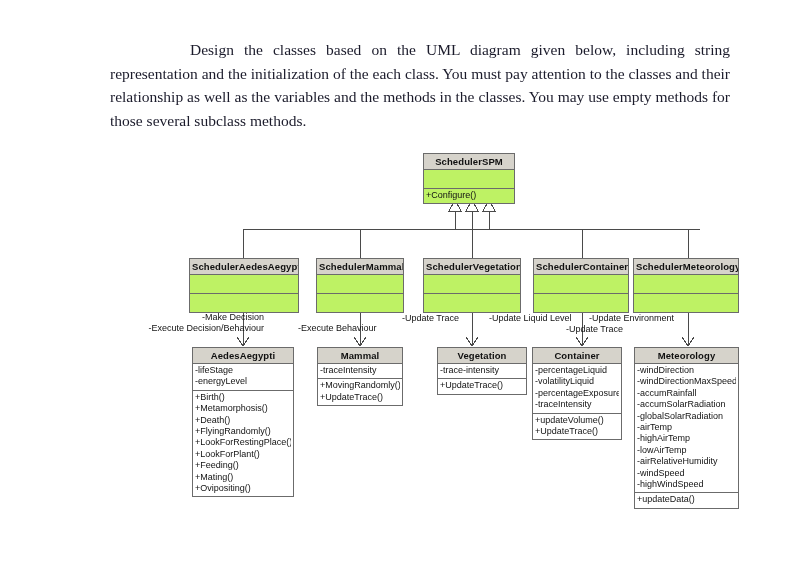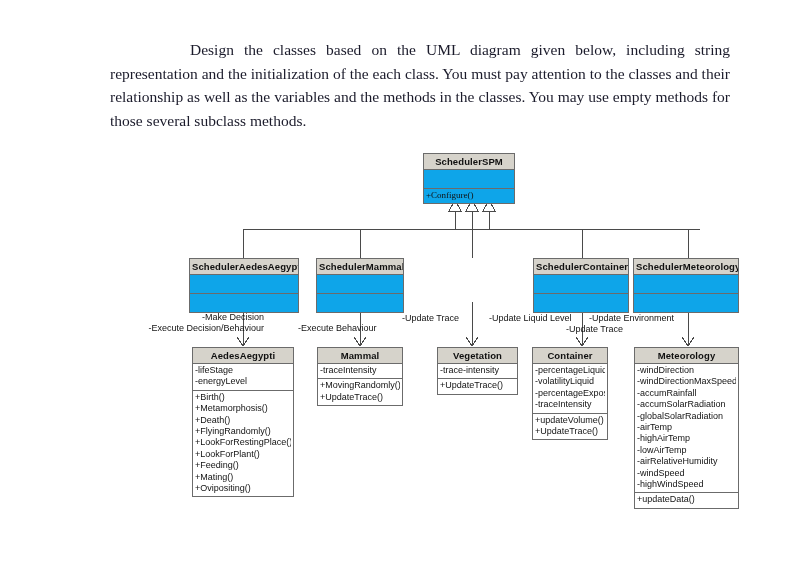--- a/index.html
+++ b/index.html
@@ -57,21 +57,21 @@
     font-size:9px;
     line-height:11.4px;
     color:#121212;
     white-space:nowrap;
     overflow:hidden;
   }
   .umlbox .cmp.empty{height:15px;}
 
   
   .sched{background:#f4f2e2;}
-  .sched .cmp{background:#0ea5e9;font-family:Liberation Serif, serif;}
+  .sched .cmp{background:#bef264;}
 
   
   .concrete{background:#ffffff;}
 
   
   .elabel{
     position:absolute;
     font-size:9px;
     line-height:11.5px;
     color:#121212;
@@ -137,20 +137,25 @@
       <div class="cmp empty"></div>
       <div class="cmp empty"></div>
     </div>
 
     <div class="umlbox sched" style="left:316px;top:258px;width:88px;">
       <div class="hdr">SchedulerMammal</div>
       <div class="cmp empty"></div>
       <div class="cmp empty"></div>
     </div>
 
+    <div class="umlbox sched" style="left:423px;top:258px;width:98px;">
+      <div class="hdr">SchedulerVegetation</div>
+      <div class="cmp empty"></div>
+      <div class="cmp empty"></div>
+    </div>
 
     <div class="umlbox sched" style="left:533px;top:258px;width:96px;">
       <div class="hdr">SchedulerContainer</div>
       <div class="cmp empty"></div>
       <div class="cmp empty"></div>
     </div>
 
     <div class="umlbox sched" style="left:633px;top:258px;width:106px;">
       <div class="hdr">SchedulerMeteorology</div>
       <div class="cmp empty"></div>
@@ -192,31 +197,31 @@
       <div class="hdr">Mammal</div>
       <div class="cmp">
         <div class="ln">-traceIntensity</div>
       </div>
       <div class="cmp">
         <div class="ln">+MovingRandomly()</div>
         <div class="ln">+UpdateTrace()</div>
       </div>
     </div>
 
-    <div class="umlbox concrete" style="left:437px;top:347px;width:81px;">
+    <div class="umlbox concrete" style="left:437px;top:347px;width:90px;">
       <div class="hdr">Vegetation</div>
       <div class="cmp">
         <div class="ln">-trace-intensity</div>
       </div>
       <div class="cmp">
         <div class="ln">+UpdateTrace()</div>
       </div>
     </div>
 
-    <div class="umlbox concrete" style="left:532px;top:347px;width:76px;">
+    <div class="umlbox concrete" style="left:532px;top:347px;width:90px;">
       <div class="hdr">Container</div>
       <div class="cmp">
         <div class="ln">-percentageLiquid</div>
         <div class="ln">-volatilityLiquid</div>
         <div class="ln">-percentageExposure</div>
         <div class="ln">-traceIntensity</div>
       </div>
       <div class="cmp">
         <div class="ln">+updateVolume()</div>
         <div class="ln">+UpdateTrace()</div>

